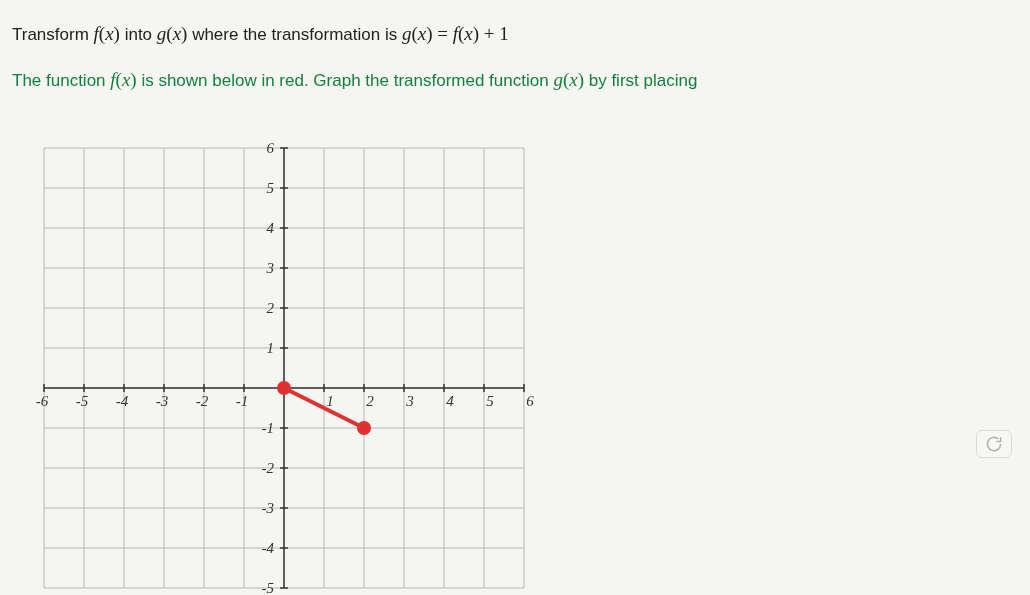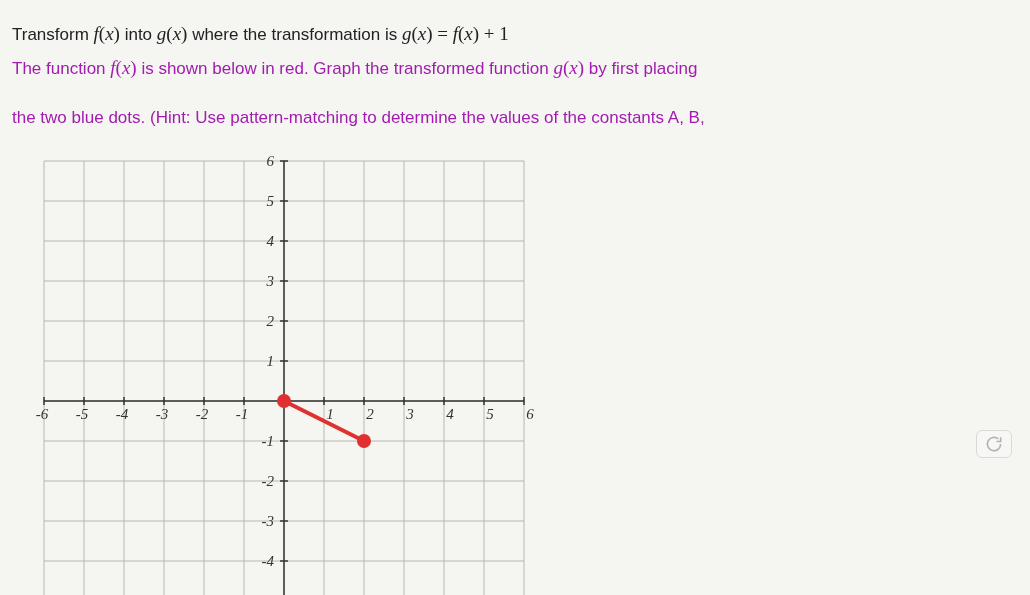--- a/index.html
+++ b/index.html
@@ -8,28 +8,28 @@
       background: #f5f5f2;
       color: #222;
       padding: 20px 0 0 12px;
       width: 1030px;
       height: 595px;
       overflow: hidden;
     }
     .problem-text {
       font-size: 17px;
       line-height: 1.45;
-      margin-bottom: 6px;
+      margin-bottom: 18px;
       color: #222;
     }
     .instructions {
       font-size: 17px;
       line-height: 1.45;
       margin-bottom: 4px;
-      color: #a21caf;
+      color: #15803d;
     }
     .math-var { font-style: italic; font-family: 'Times New Roman', serif; }
     .math { font-family: 'Times New Roman', serif; font-size: 19px; }
     .graph-container {
       margin-top: -4px;
       margin-left: -8px;
     }
     svg { display: block; }
     .grid-line { stroke: #b8b8b0; stroke-width: 1; }
     .axis-line { stroke: #333; stroke-width: 1.5; }
@@ -64,21 +64,20 @@
   <span class="math"><span class="math-var">g</span>(<span class="math-var">x</span>) = <span class="math-var">f</span>(<span class="math-var">x</span>) + 1</span>
 </div>
 
 <div class="instructions">
   <span>The function </span>
   <span class="math"><span class="math-var">f</span>(<span class="math-var">x</span>)</span>
   <span> is shown below in red. Graph the transformed function </span>
   <span class="math"><span class="math-var">g</span>(<span class="math-var">x</span>)</span>
   <span> by first placing</span><br>
   <br>
-  <span>the two blue dots. (Hint: Use pattern-matching to determine the values of the constants A, B,</span>
 </div>
 
 <div class="graph-container">
   <svg id="graph-svg" width="600" height="480">
       <line x1="40" y1="30" x2="40" y2="470" class="grid-line"></line>
       <line x1="80" y1="30" x2="80" y2="470" class="grid-line"></line>
       <line x1="120" y1="30" x2="120" y2="470" class="grid-line"></line>
       <line x1="160" y1="30" x2="160" y2="470" class="grid-line"></line>
       <line x1="200" y1="30" x2="200" y2="470" class="grid-line"></line>
       <line x1="240" y1="30" x2="240" y2="470" class="grid-line"></line>

